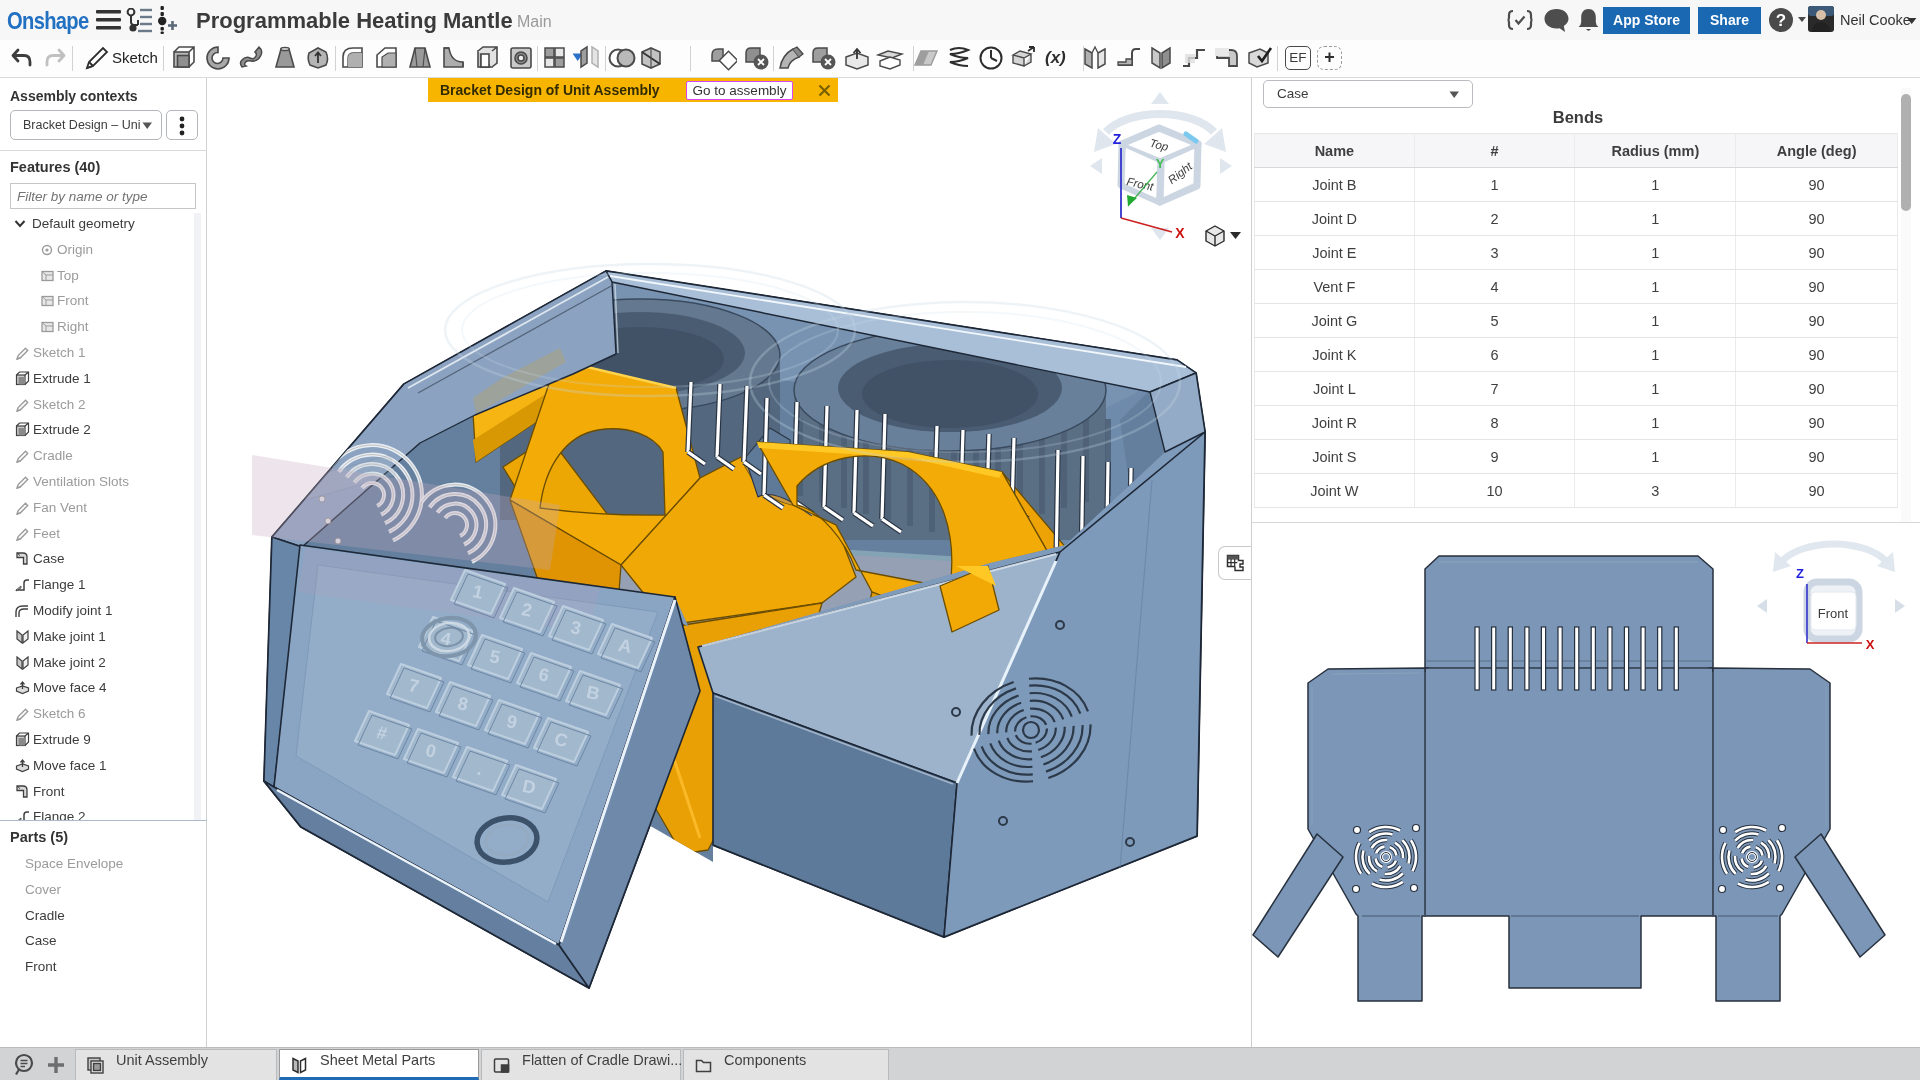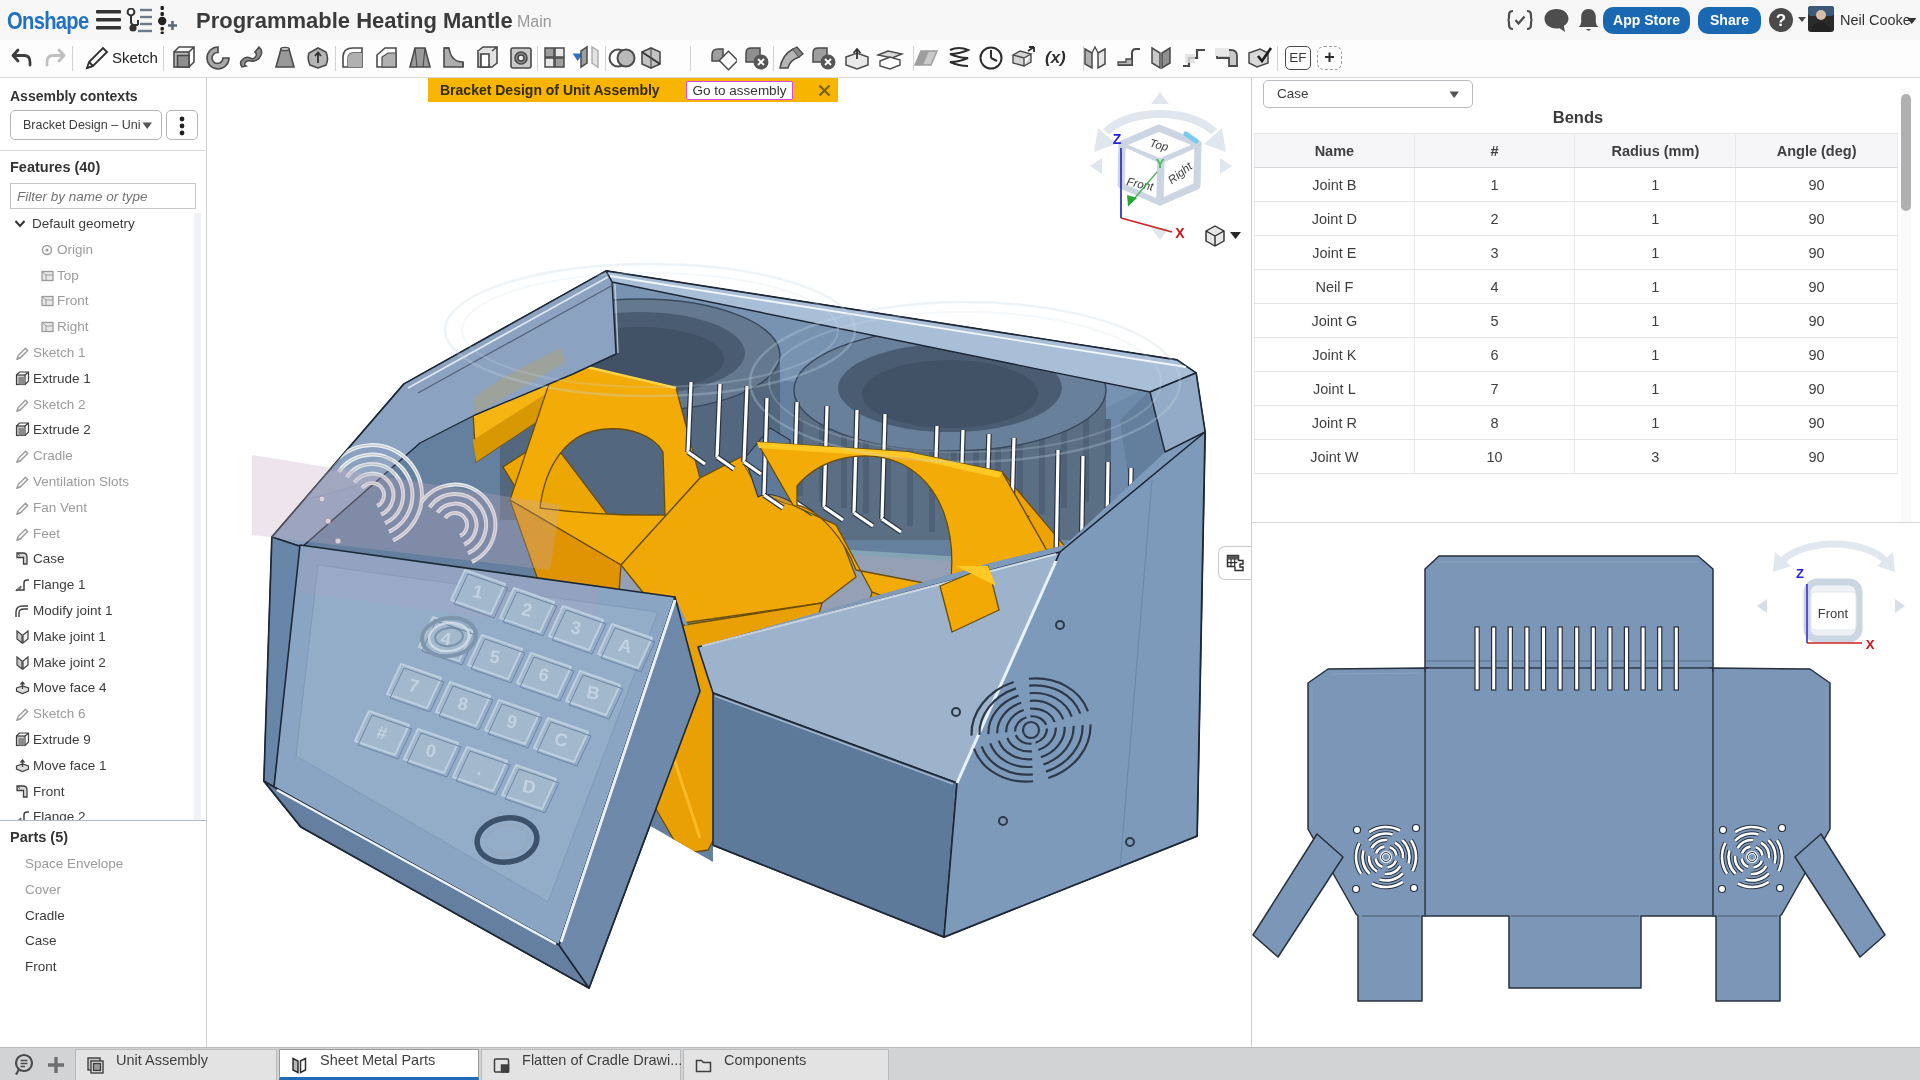--- a/index.html
+++ b/index.html
@@ -2,21 +2,21 @@
 <html><head>
 <meta charset="utf-8">
 <style>
 * { margin:0; padding:0; box-sizing:border-box; }
 html,body { width:1920px; height:1080px; overflow:hidden; font-family:"Liberation Sans",sans-serif; background:#fff; }
 .abs { position:absolute; }
 #header { position:absolute; left:0; top:0; width:1920px; height:40px; background:#f7f7f7; }
 #logo { position:absolute; left:7px; top:7px; font-size:24px; font-weight:bold; color:#2170c2; letter-spacing:-0.8px; transform:scaleX(0.84); transform-origin:0 0; }
 #doctitle { position:absolute; left:196px; top:8px; font-size:22px; font-weight:bold; color:#3b3b3b; }
 #docver { position:absolute; left:517px; top:13px; font-size:16px; color:#9a9a9a; }
-.hbtn { position:absolute; top:7px; height:27px; border-radius:10px; background:#1a67b2; color:#fff; font-size:14px; font-weight:bold; text-align:center; line-height:27px; }
+.hbtn { position:absolute; top:7px; height:27px; border-radius:0; background:#1a67b2; color:#fff; font-size:14px; font-weight:bold; text-align:center; line-height:27px; }
 #toolbar { position:absolute; left:0; top:40px; width:1920px; height:38px; background:#fdfdfd; border-bottom:1px solid #dadada; }
 #leftpanel { position:absolute; left:0; top:78px; width:207px; height:969px; background:#fff; border-right:1px solid #d0d0d0; }
 #viewport { position:absolute; left:208px; top:78px; width:1043px; height:969px; background:#fff; }
 #rightpanel { position:absolute; left:1251px; top:78px; width:669px; height:969px; background:#fff; border-left:1px solid #cfcfcf; }
 #bottombar { position:absolute; left:0; top:1047px; width:1920px; height:33px; background:#d2d3d4; border-top:1px solid #bcbcbc; }
 .treerow { position:absolute; left:0; width:200px; height:26px; font-size:13.5px; color:#3c3c3c; white-space:nowrap;text-align:center; }
 .treerow.gray { color:#9b9b9b;padding-left:28px; }
 .tr-ic { position:absolute; top:5px; }
 .tr-tx { position:absolute; top:5px; }
 table.bends { border-collapse:collapse; font-size:14.5px; color:#3f3f3f; }
@@ -818,21 +818,21 @@
           <td>1</td>
           <td>90</td>
         </tr>
     <tr>
           <td>Joint E</td>
           <td>3</td>
           <td>1</td>
           <td>90</td>
         </tr>
     <tr>
-          <td>Neil F</td>
+          <td>Vent F</td>
           <td>4</td>
           <td>1</td>
           <td>90</td>
         </tr>
     <tr>
           <td>Joint G</td>
           <td>5</td>
           <td>1</td>
           <td>90</td>
         </tr>
@@ -844,20 +844,26 @@
         </tr>
     <tr>
           <td>Joint L</td>
           <td>7</td>
           <td>1</td>
           <td>90</td>
         </tr>
     <tr>
           <td>Joint R</td>
           <td>8</td>
+          <td>1</td>
+          <td>90</td>
+        </tr>
+    <tr>
+          <td>Joint S</td>
+          <td>9</td>
           <td>1</td>
           <td>90</td>
         </tr>
     <tr>
           <td>Joint W</td>
           <td>10</td>
           <td>3</td>
           <td>90</td>
         </tr>
   </tbody>

